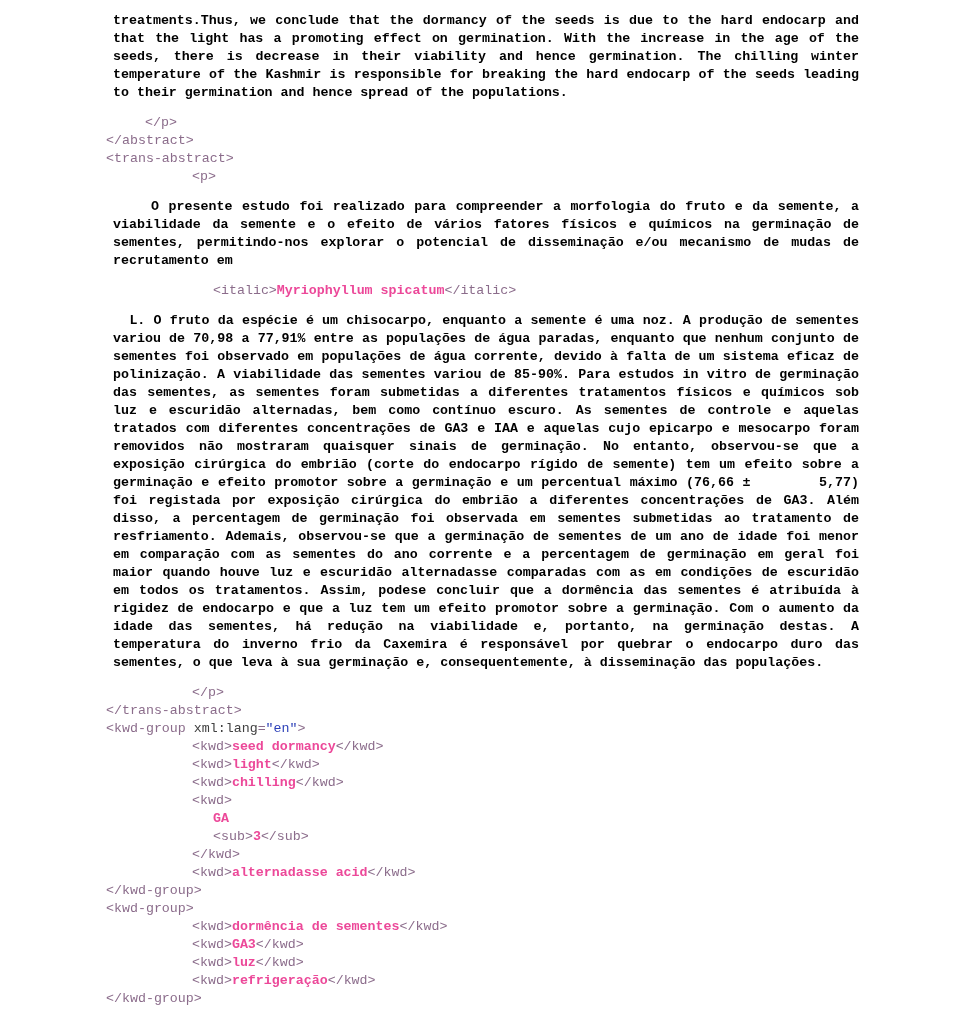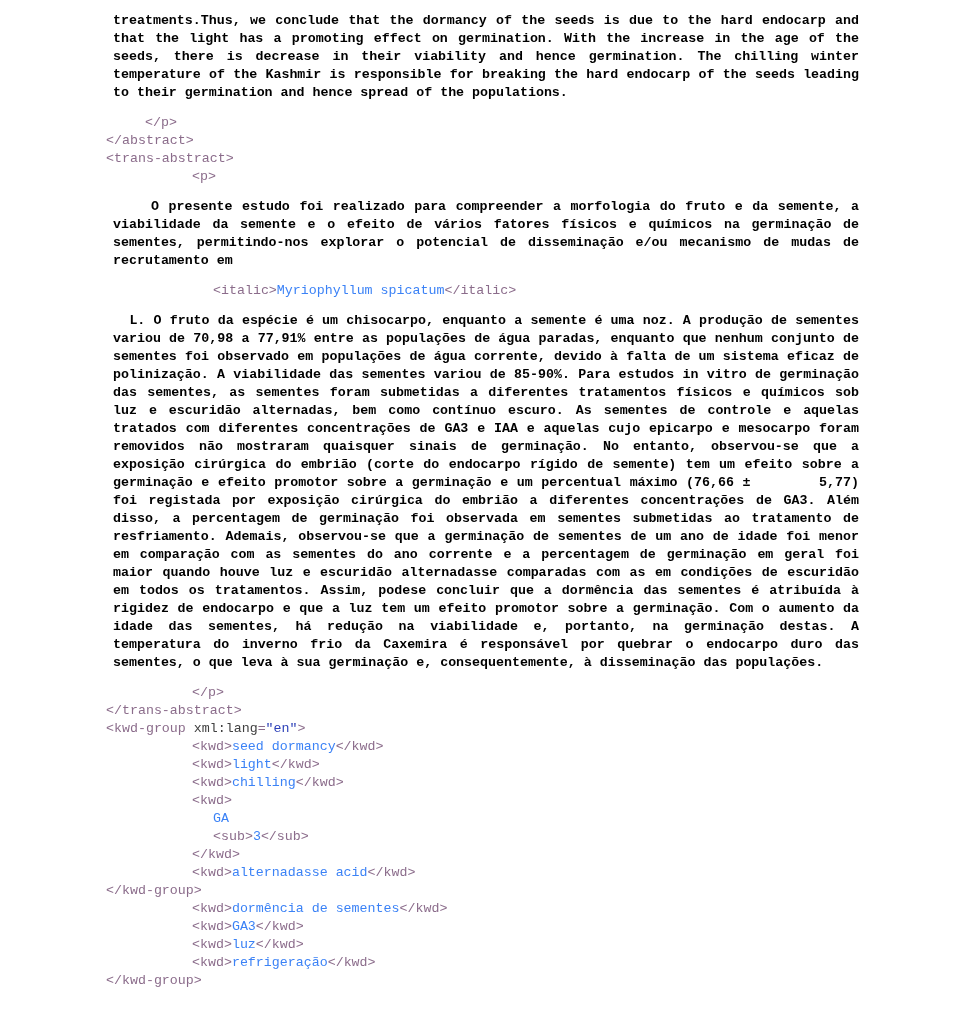--- a/index.html
+++ b/index.html
@@ -52,21 +52,21 @@
   .tagpunct { color: #8b6c8b; }
   .attname  { color: #404040; }
   .attval   { color: #2b3fb8; }
   .ind1 { padding-left: 145px; }
   .ind2 { padding-left: 106px; }
   .ind3 { padding-left: 192px; }
   .ind4 { padding-left: 213px; }
 
   .inline-tag { font-weight: normal; }
 
-  .kwdtext { font-weight: normal; color: #3b82f6; }
+  .kwdtext { font-weight: bold; color: #ec4899; }
 </style>
 </head>
 <body>
 
 <div class="xml-view">
 
   <div class="textnode col">treatments.Thus, we conclude that the dormancy of the seeds is due to the hard endocarp and that the light has a promoting effect on germination. With the increase in the age of the seeds, there is decrease in their viability and hence germination. The chilling winter temperature of the Kashmir is responsible for breaking the hard endocarp of the seeds leading to their germination and hence spread of the populations.</div>
 
   <div class="line ind1"><span class="tag">&lt;/p&gt;</span></div>
 
@@ -96,20 +96,21 @@
 
   <div class="line ind3"><span class="tag">&lt;kwd&gt;</span></div>
   <div class="line ind4"><span class="kwdtext">GA</span></div>
   <div class="line ind4"><span class="tag">&lt;sub&gt;</span><span class="kwdtext">3</span><span class="tag">&lt;/sub&gt;</span></div>
   <div class="line ind3"><span class="tag">&lt;/kwd&gt;</span></div>
 
   <div class="line ind3"><span class="tag">&lt;kwd&gt;</span><span class="kwdtext">alternadasse acid</span><span class="tag">&lt;/kwd&gt;</span></div>
 
   <div class="line ind2"><span class="tag">&lt;/kwd-group&gt;</span></div>
 
+  <div class="line ind2"><span class="tag">&lt;kwd-group&gt;</span></div>
 
   <div class="line ind3"><span class="tag">&lt;kwd&gt;</span><span class="kwdtext">dormência de sementes</span><span class="tag">&lt;/kwd&gt;</span></div>
 
   <div class="line ind3"><span class="tag">&lt;kwd&gt;</span><span class="kwdtext">GA3</span><span class="tag">&lt;/kwd&gt;</span></div>
 
   <div class="line ind3"><span class="tag">&lt;kwd&gt;</span><span class="kwdtext">luz</span><span class="tag">&lt;/kwd&gt;</span></div>
 
   <div class="line ind3"><span class="tag">&lt;kwd&gt;</span><span class="kwdtext">refrigeração</span><span class="tag">&lt;/kwd&gt;</span></div>
 
 

